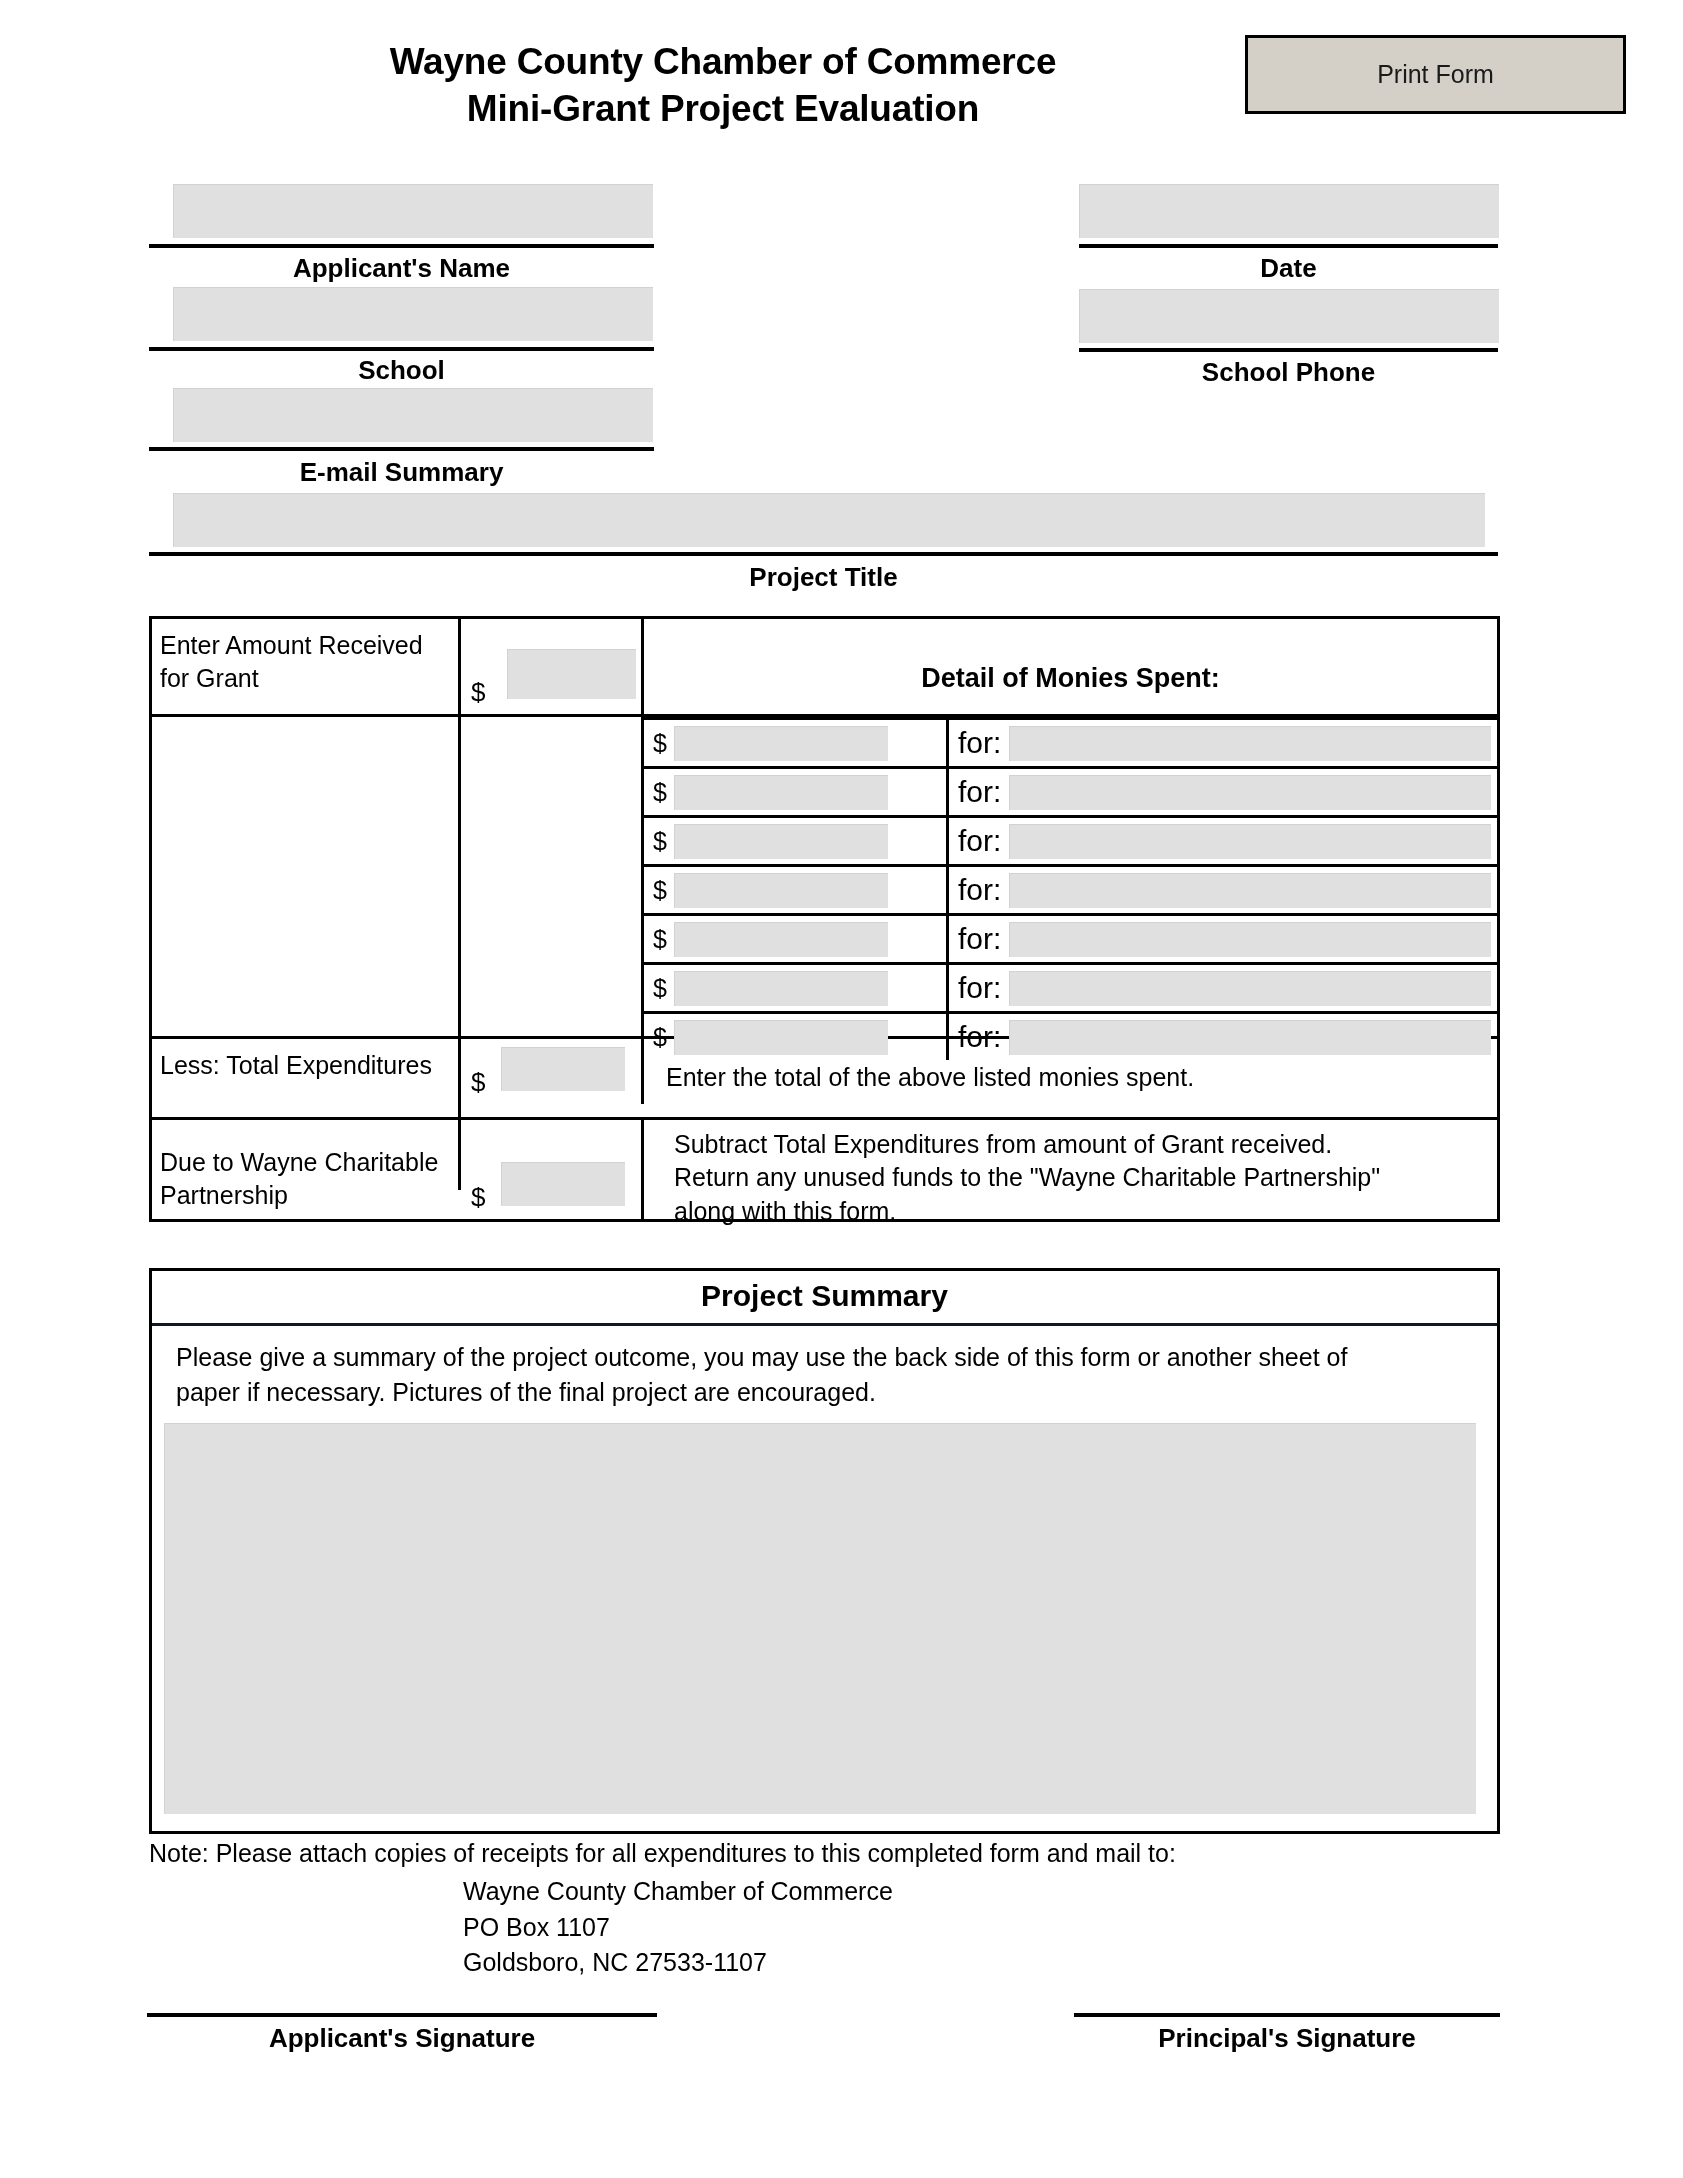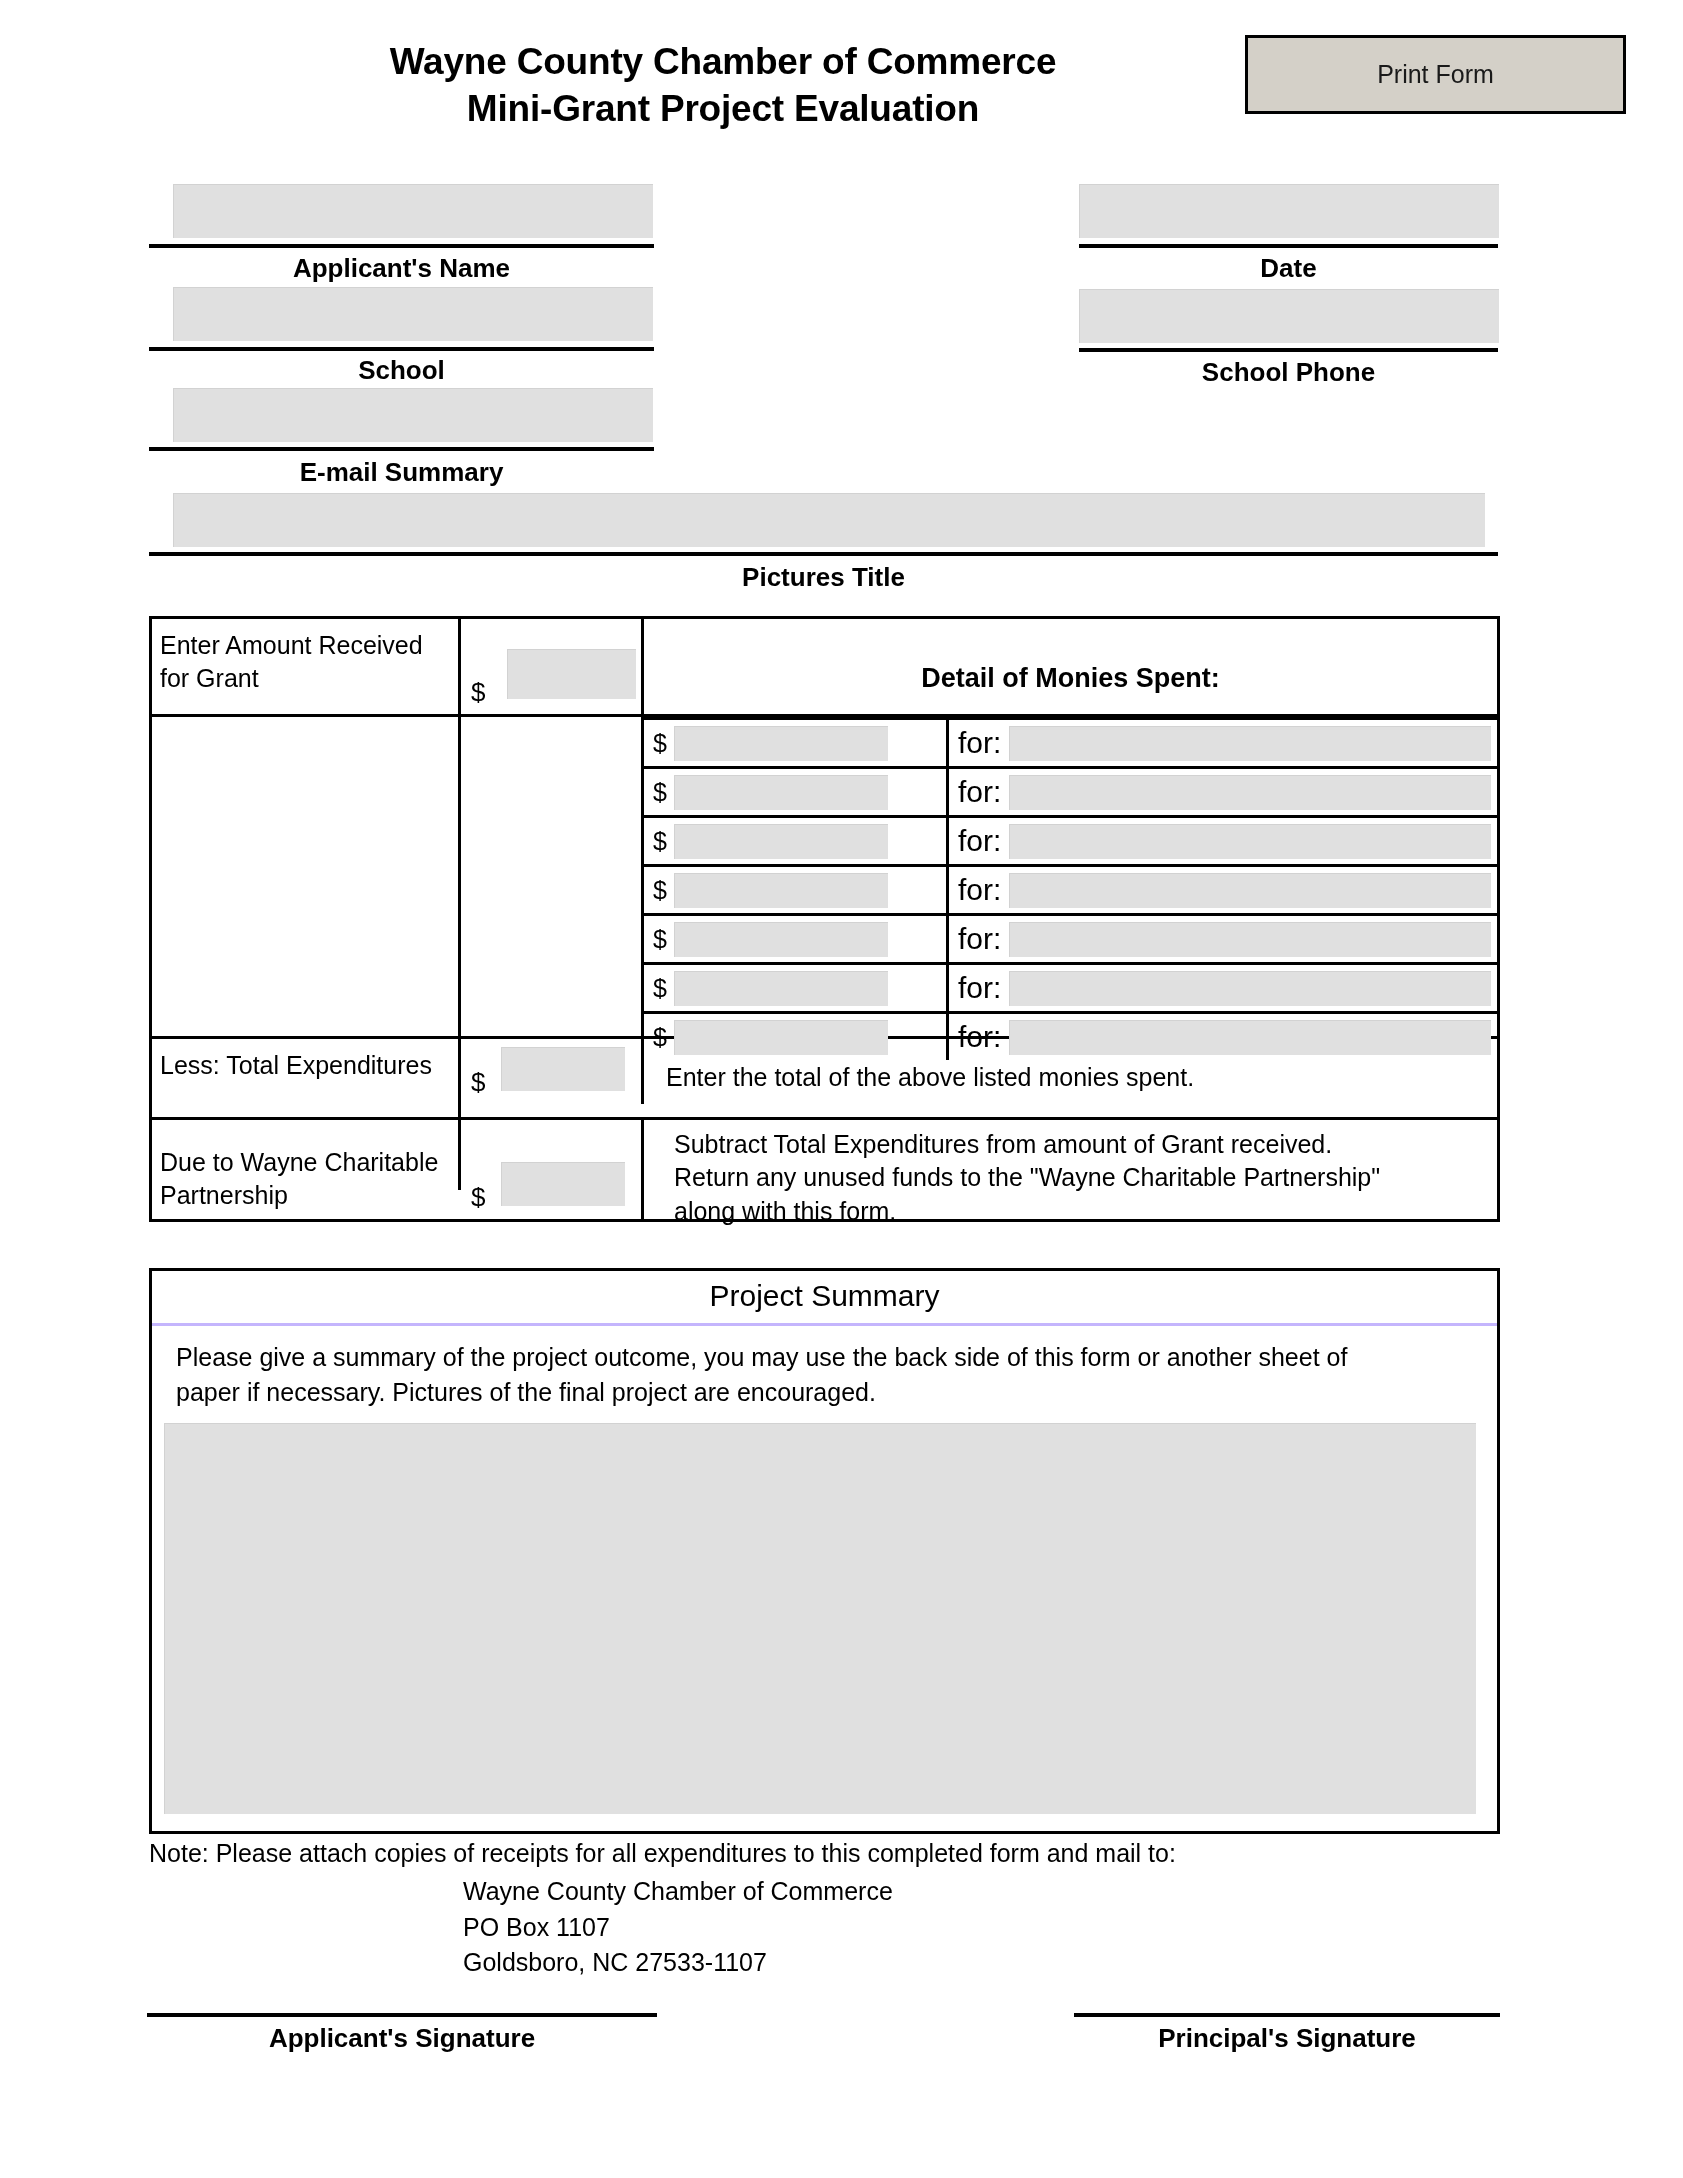--- a/index.html
+++ b/index.html
@@ -172,23 +172,23 @@
     position: absolute;
     left: 149px;
     top: 1268px;
     width: 1351px;
     border: 3px solid #000000;
     box-sizing: border-box;
   }
   .summary-head {
     text-align: center;
     font-size: 30px;
-    font-weight: normal;
+    font-weight: bold;
     padding: 8px 0 10px 0;
-    border-bottom: 3px solid #c4b5fd;
+    border-bottom: 3px solid #0f172a;
   }
   .summary-instr {
     font-size: 25px;
     line-height: 1.38;
     padding: 14px 20px 6px 24px;
   }
 
   
   .note {
     position: absolute;
@@ -231,21 +231,21 @@
   <div class="inp" style="left:1079px; top:184px; width:420px; height:54px;" placeholder=""></div>
   <div class="rule" style="left:1079px; top:244px; width:419px;"></div>
   <div class="field-label" style="left:1079px; top:253px; width:419px;">Date</div>
 
   <div class="inp" style="left:1079px; top:289px; width:420px; height:54px;" placeholder=""></div>
   <div class="rule" style="left:1079px; top:348px; width:419px;"></div>
   <div class="field-label" style="left:1079px; top:357px; width:419px;">School Phone</div>
 
   <div class="inp" style="left:173px; top:493px; width:1312px; height:54px;" placeholder=""></div>
   <div class="rule" style="left:149px; top:552px; width:1349px;"></div>
-  <div class="field-label" style="left:149px; top:562px; width:1349px;">Pictures Title</div>
+  <div class="field-label" style="left:149px; top:562px; width:1349px;">Project Title</div>
 
   <div class="money-table">
 
     <div class="mt-row">
       <div class="mt-c1" style="height:95px;">
         <div class="cell-text">Enter Amount Received for Grant</div>
       </div>
       <div class="mt-c2" style="height:95px;">
         <span class="dollar">$</span>
         <div class="inp" style="left:46px; top:30px; width:129px; height:50px;"></div>

